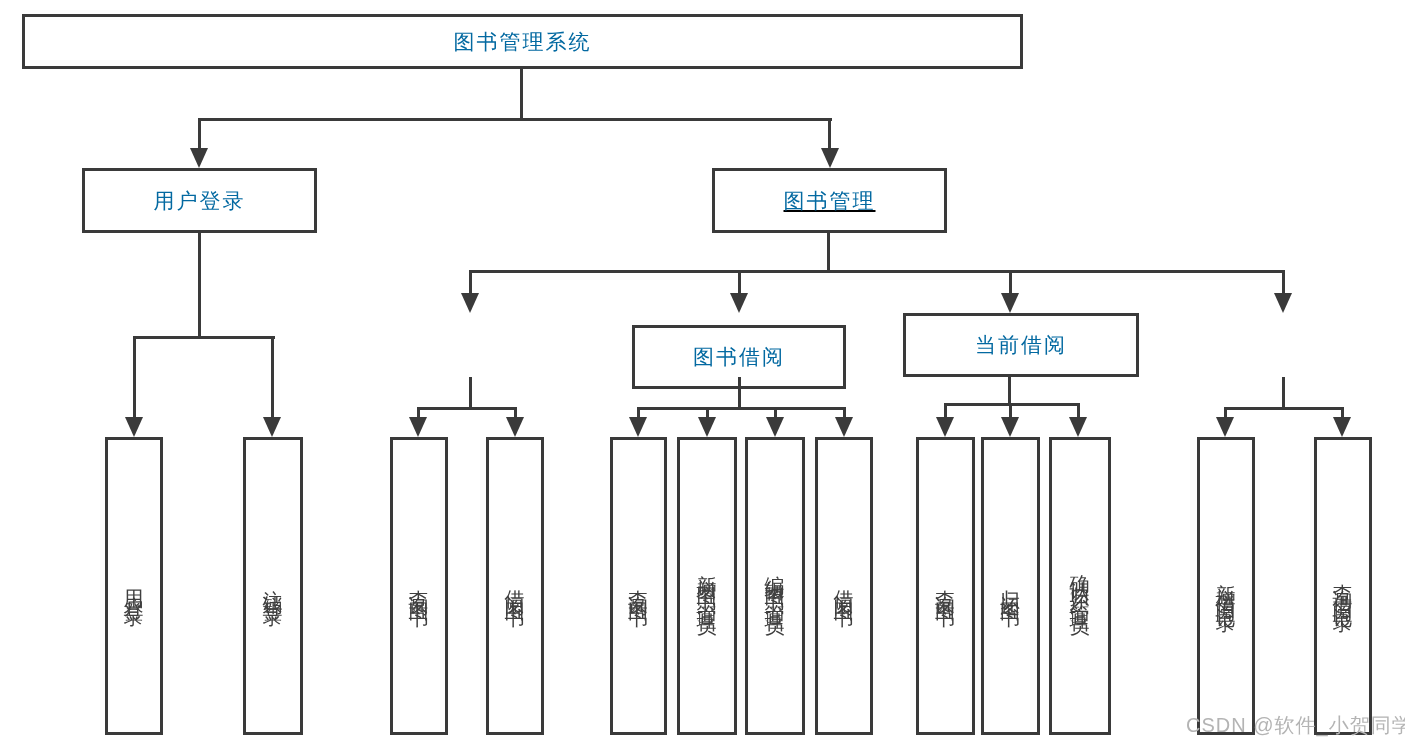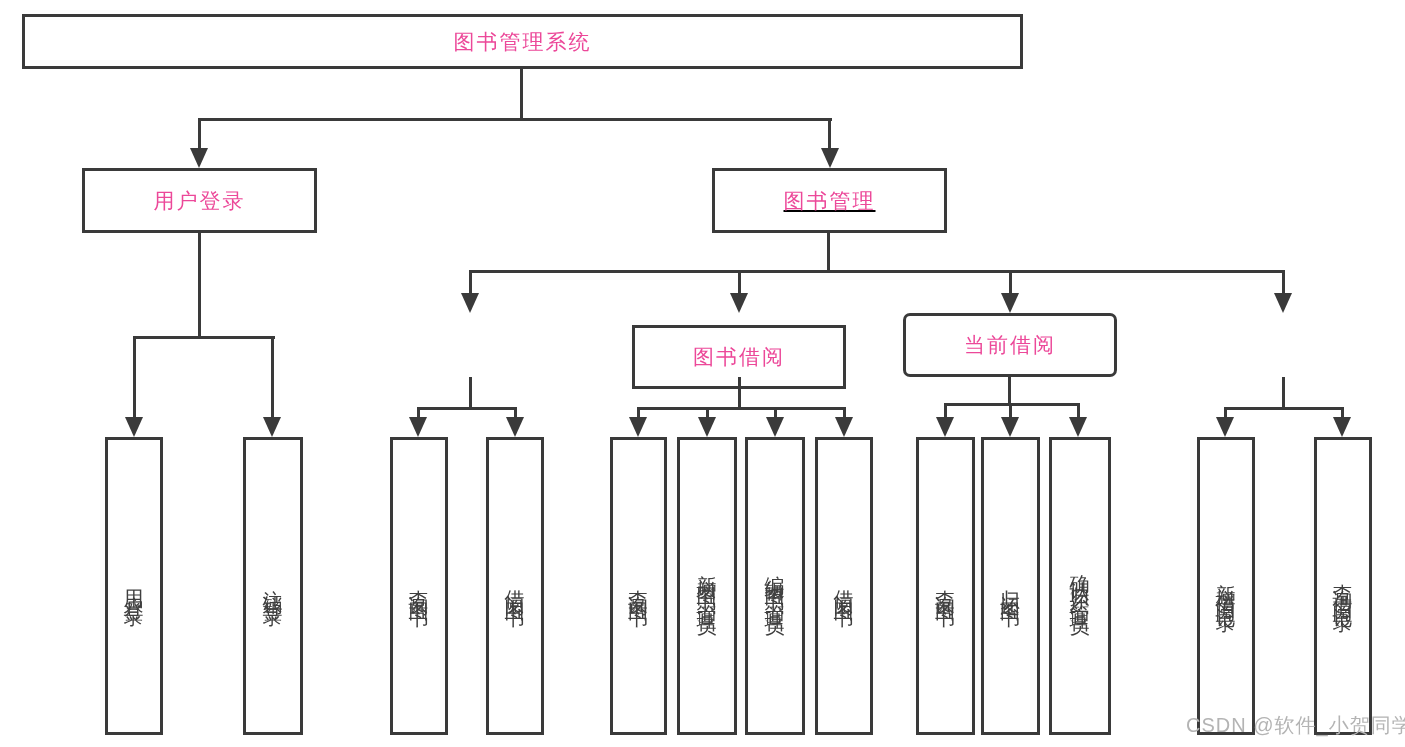--- a/index.html
+++ b/index.html
@@ -11,21 +11,21 @@
     font-family:"Liberation Sans","DejaVu Sans",sans-serif;
   }
   .box{
     position:absolute;
     box-sizing:border-box;
     background:#ffffff;
     border:3px solid #3a3a3a;
     display:flex;align-items:center;justify-content:center;
   }
   .hlabel{
-    font-size:21px;color:#ec4899;letter-spacing:2px;white-space:nowrap;
+    font-size:21px;color:#0369a1;letter-spacing:2px;white-space:nowrap;
   }
   .vlabel{
     writing-mode:vertical-rl;
     text-orientation:mixed;
     font-size:20px;color:#3f3f3f;
     letter-spacing:6px;line-height:1;
   }
   .line{position:absolute;background:#3a3a3a;}
   .ah{
     position:absolute;width:0;height:0;
@@ -76,21 +76,21 @@
   <div class="line" style="left:1009px;top:270px;width:3px;height:25px;"></div>
   <div class="line" style="left:1282px;top:270px;width:3px;height:25px;"></div>
   <div class="ah" style="left:461px;top:293px;"></div>
   <div class="ah" style="left:730px;top:293px;"></div>
   <div class="ah" style="left:1001px;top:293px;"></div>
   <div class="ah" style="left:1274px;top:293px;"></div>
 
   <div class="box" style="left:632px;top:313px;width:214px;height:64px;margin-top:12px;">
     <span class="hlabel">图书借阅</span>
   </div>
-  <div class="box" style="left:903px;top:313px;width:214px;height:64px;border-radius:7px;">
+  <div class="box" style="left:903px;top:313px;width:236px;height:64px;">
     <span class="hlabel">当前借阅</span>
   </div>
 
   <div class="line" style="left:469px;top:377px;width:3px;height:32px;"></div>
   <div class="line" style="left:417px;top:407px;width:100px;height:3px;"></div>
   <div class="line" style="left:417px;top:407px;width:3px;height:12px;"></div>
   <div class="line" style="left:514px;top:407px;width:3px;height:12px;"></div>
   <div class="ah" style="left:409px;top:417px;"></div>
   <div class="ah" style="left:506px;top:417px;"></div>
 

